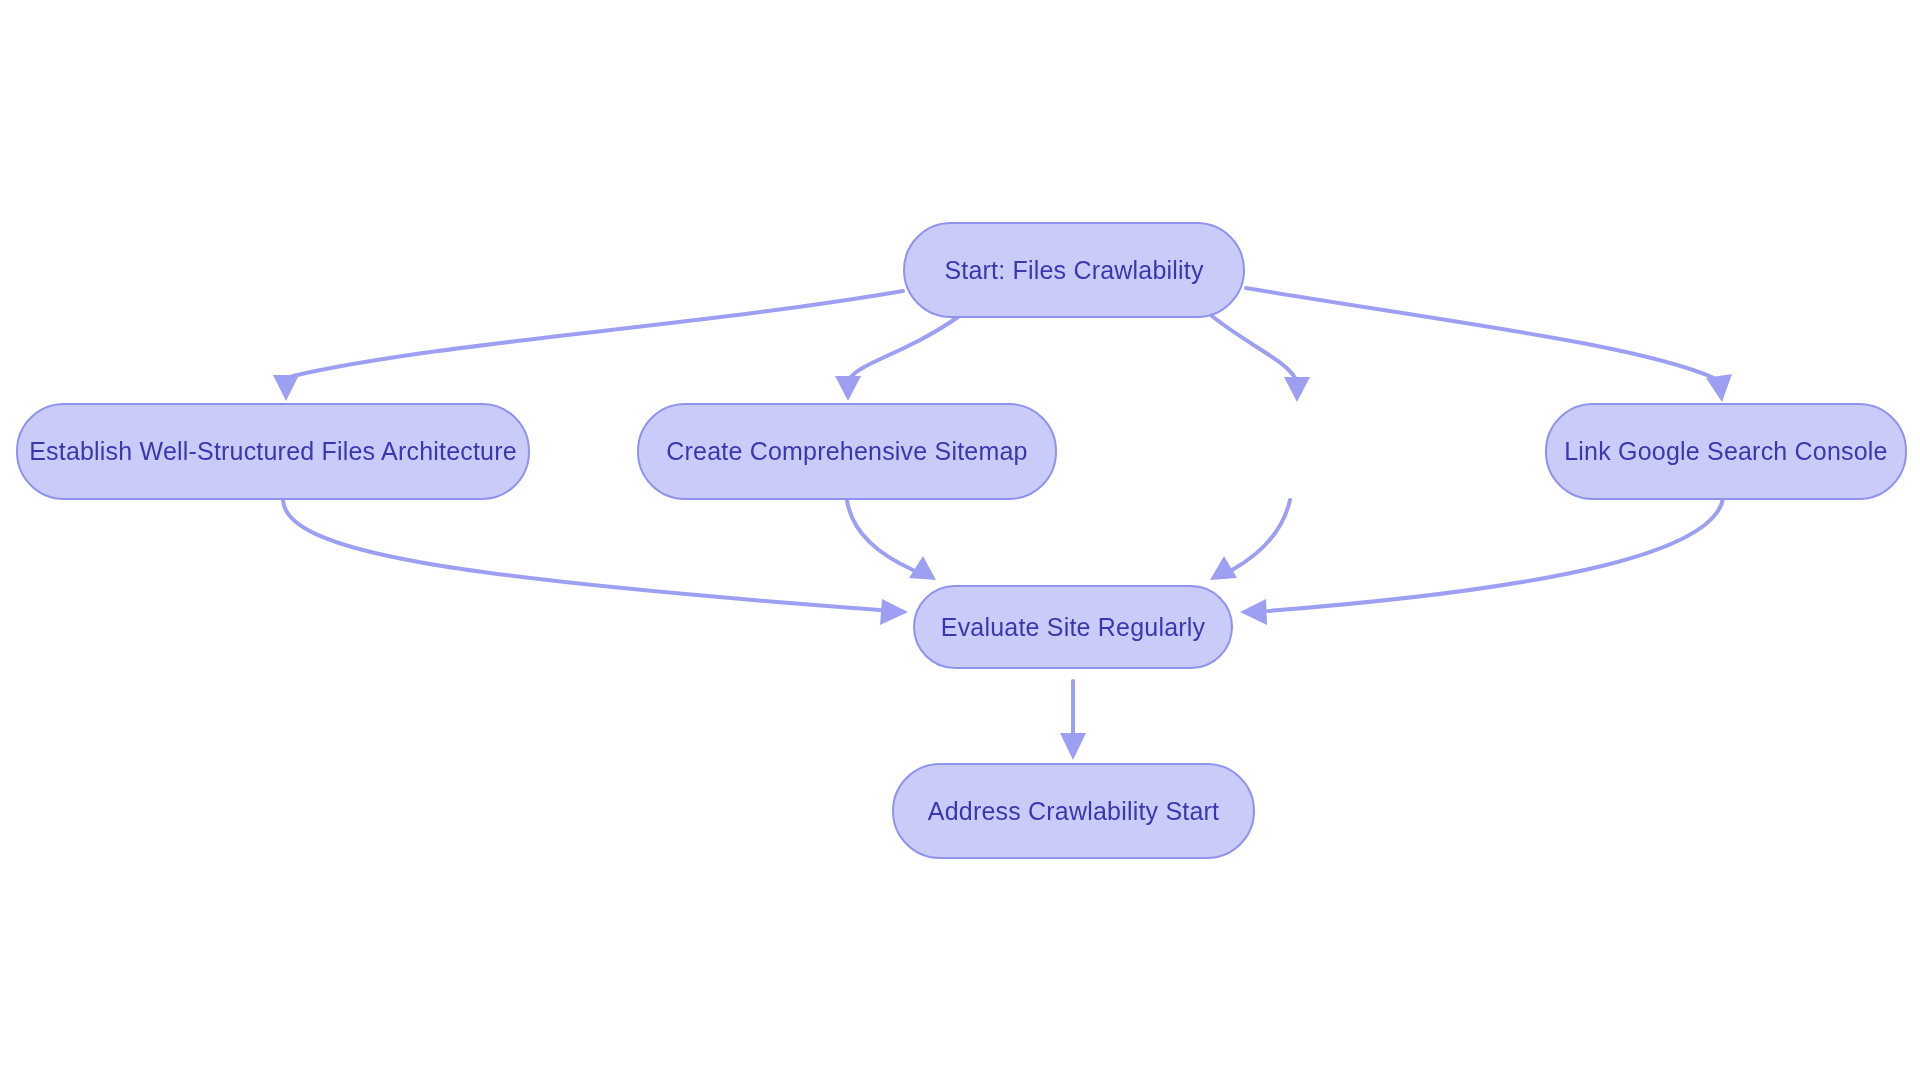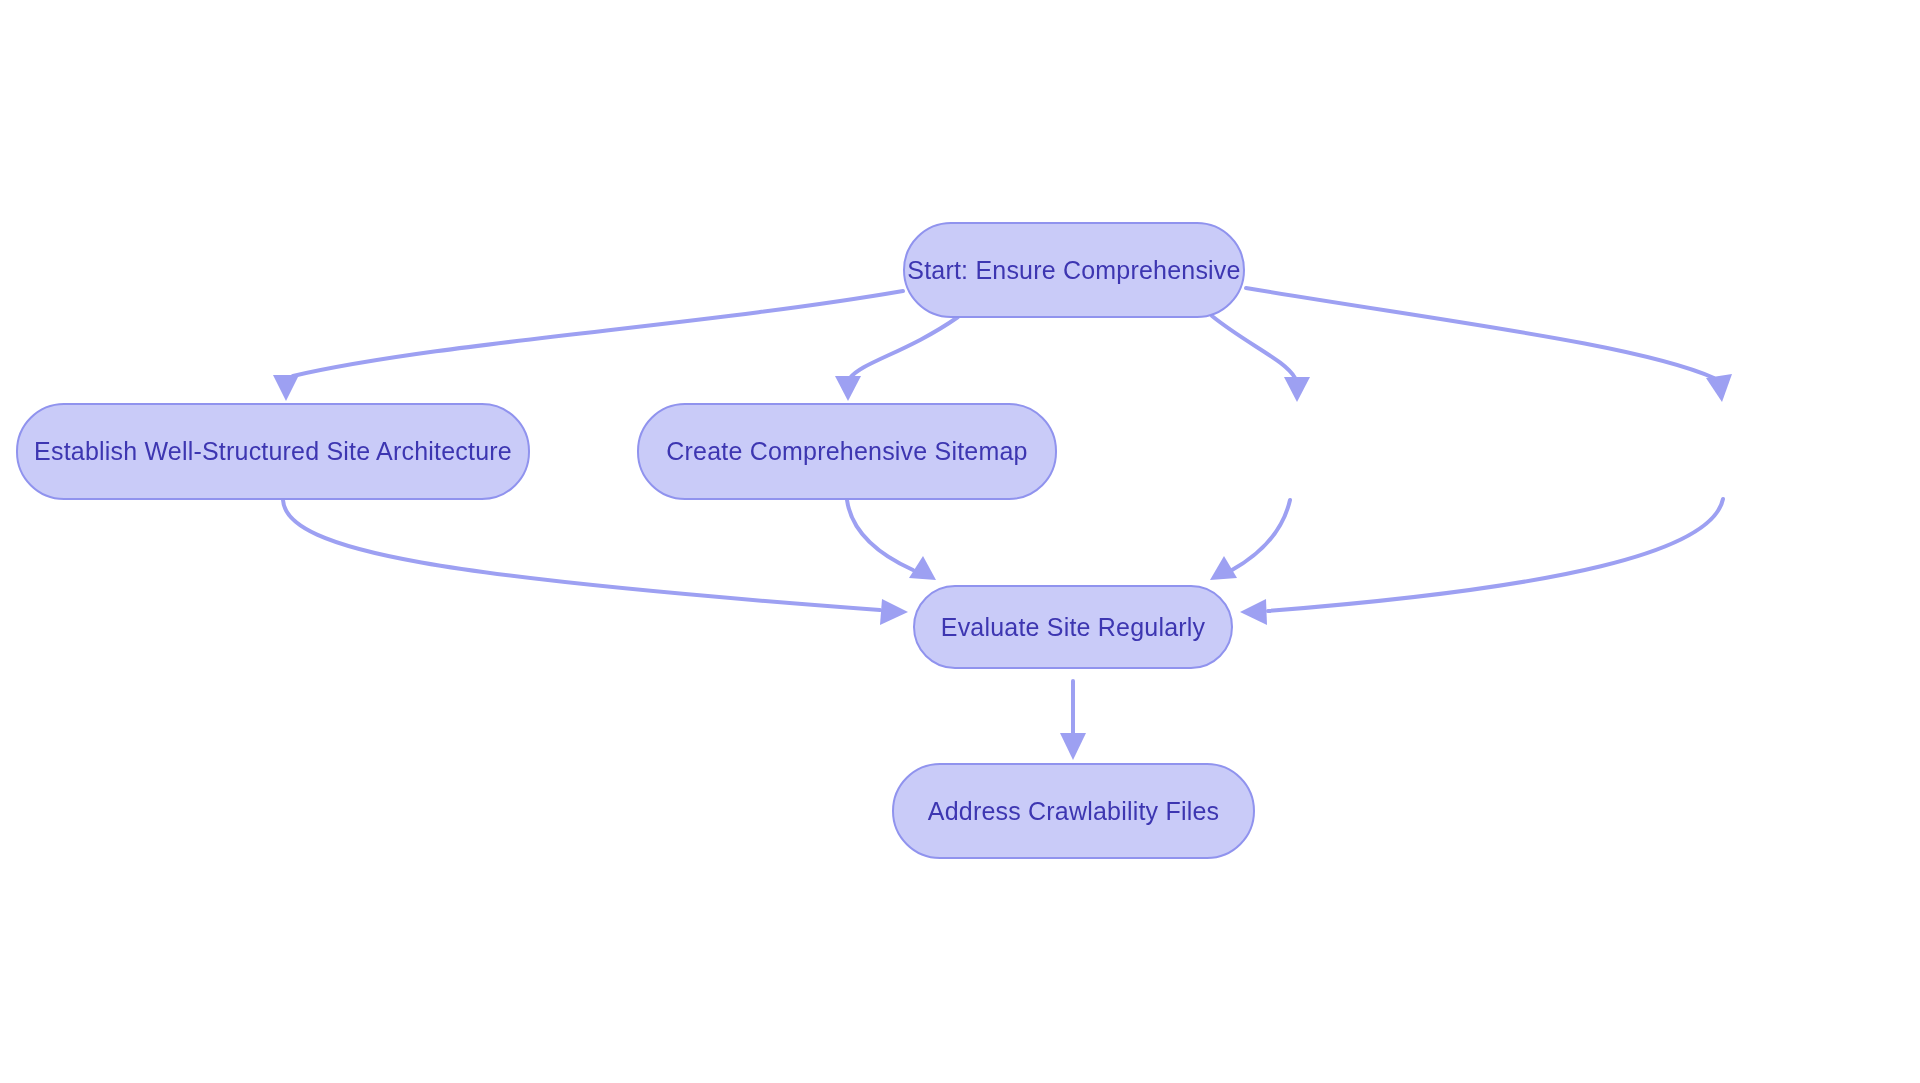--- a/index.html
+++ b/index.html
@@ -63,34 +63,37 @@
     <polygon class="arrowhead" points="1210,580 1237,578 1224,556"></polygon>
 
     <path class="edge" d="M 1723 499 C 1712 552, 1560 588, 1268 611"></path>
     <polygon class="arrowhead" points="1240,612 1266,599 1267,625"></polygon>
 
     <path class="edge" d="M 1073 681 L 1073 733"></path>
     <polygon class="arrowhead" points="1073,760 1060,733 1086,733"></polygon>
   </svg>
 
   <div class="node" style="left:903px;top:222px;width:342px;height:96px;">
-    <span>Start: Ensure Comprehensive</span>
+    <span>Start: Files Crawlability</span>
   </div>
 
   <div class="node" style="left:16px;top:403px;width:514px;height:97px;">
-    <span>Establish Well-Structured Site Architecture</span>
+    <span>Establish Well-Structured Files Architecture</span>
   </div>
 
   <div class="node" style="left:637px;top:403px;width:420px;height:97px;">
     <span>Create Comprehensive Sitemap</span>
   </div>
 
 
+  <div class="node" style="left:1545px;top:403px;width:362px;height:97px;">
+    <span>Link Google Search Console</span>
+  </div>
 
   <div class="node" style="left:913px;top:585px;width:320px;height:84px;">
     <span>Evaluate Site Regularly</span>
   </div>
 
   <div class="node" style="left:892px;top:763px;width:363px;height:96px;">
-    <span>Address Crawlability Files</span>
+    <span>Address Crawlability Start</span>
   </div>
 
 </div>
 
 </body></html>

